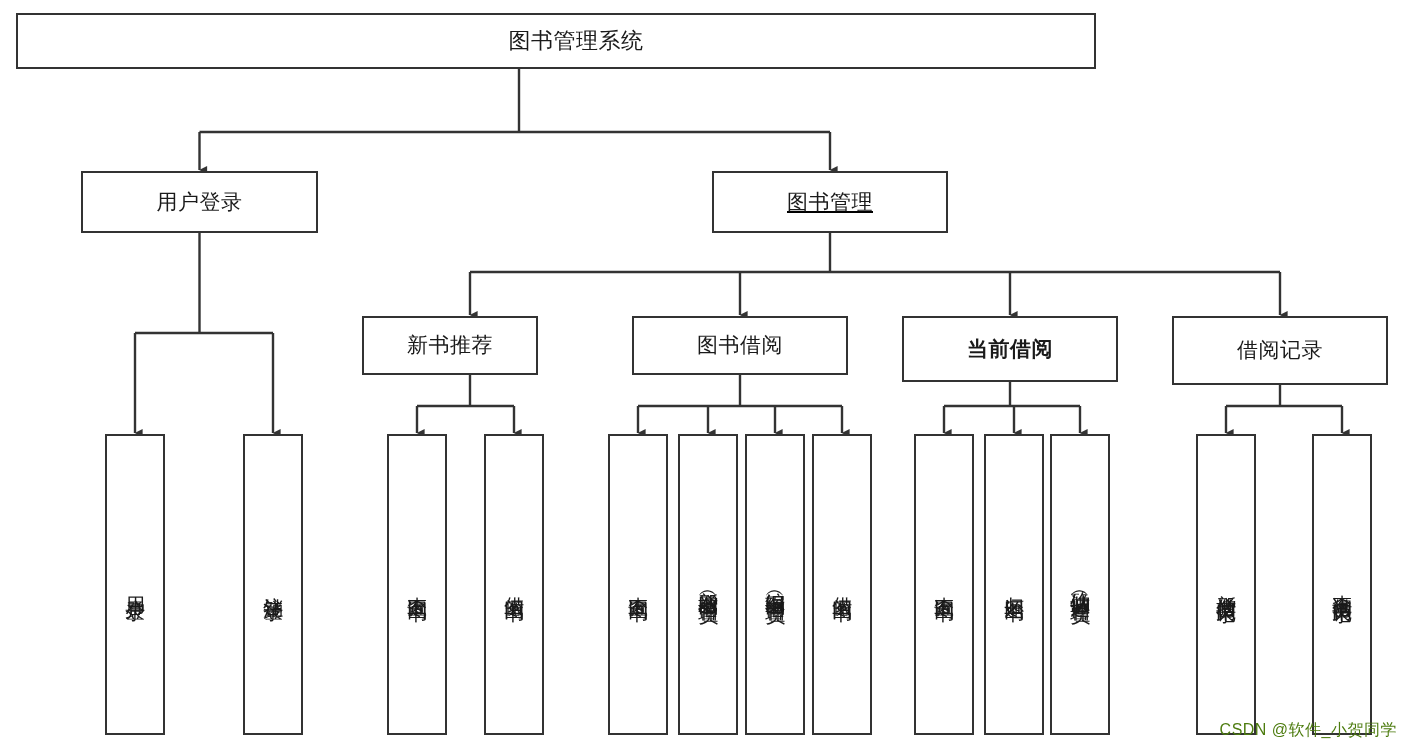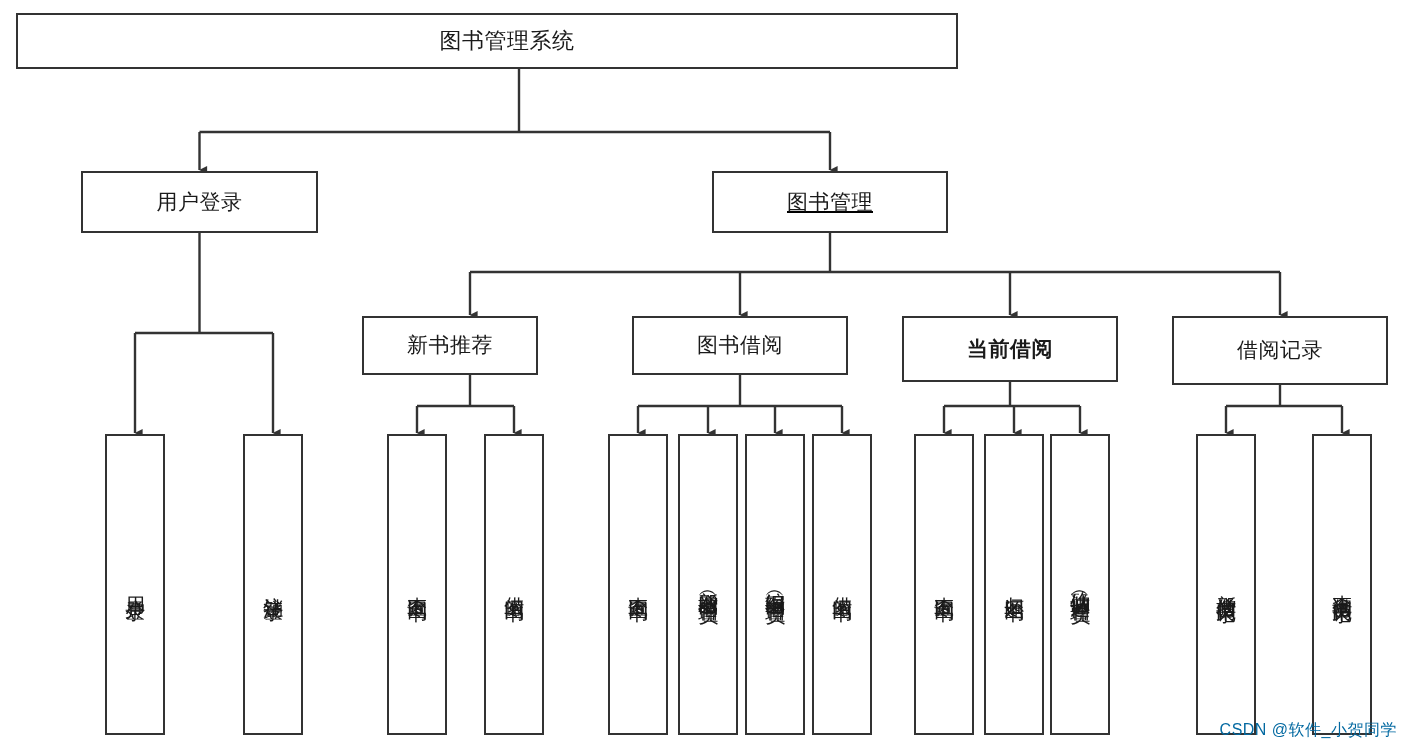--- a/index.html
+++ b/index.html
@@ -51,21 +51,21 @@
     font-size: 20px;
   }
   .node-box.root .node-label {
     font-size: 22px;
   }
   #watermark {
     position: absolute;
     right: 8px;
     bottom: 6px;
     font-size: 16px;
-    color: #0369a1;
+    color: #4d7c0f;
     white-space: nowrap;
     letter-spacing: 0.5px;
   }
 </style>
 </head>
 <body>
 
 <div id="diagram-root">
   <svg id="edges-layer" width="1405" height="747" viewBox="0 0 1405 747">
     <defs>
@@ -103,21 +103,21 @@
         <line x1="944" y1="406" x2="944" y2="433" stroke="#333333" stroke-width="2.4" marker-end="url(#arrowhead)"></line>
         <line x1="1014" y1="406" x2="1014" y2="433" stroke="#333333" stroke-width="2.4" marker-end="url(#arrowhead)"></line>
         <line x1="1080" y1="406" x2="1080" y2="433" stroke="#333333" stroke-width="2.4" marker-end="url(#arrowhead)"></line>
         <line x1="1280" y1="375" x2="1280" y2="406" stroke="#333333" stroke-width="2.4"></line>
         <line x1="1226" y1="406" x2="1342" y2="406" stroke="#333333" stroke-width="2.4"></line>
         <line x1="1226" y1="406" x2="1226" y2="433" stroke="#333333" stroke-width="2.4" marker-end="url(#arrowhead)"></line>
         <line x1="1342" y1="406" x2="1342" y2="433" stroke="#333333" stroke-width="2.4" marker-end="url(#arrowhead)"></line>
       </g>
   </svg>
   <div id="nodes-layer">
-      <div class="node-box root" style="left: 16px; top: 13px; width: 942px; height: 56px; padding-left: 40px;">
+      <div class="node-box root" style="left: 16px; top: 13px; width: 1080px; height: 56px; padding-left: 40px;">
         <span class="node-label">图书管理系统</span>
       </div>
       <div class="node-box" style="left: 81px; top: 171px; width: 237px; height: 62px;">
         <span class="node-label">用户登录</span>
       </div>
       <div class="node-box" style="left: 712px; top: 171px; width: 236px; height: 62px; text-decoration: underline;">
         <span class="node-label">图书管理</span>
       </div>
       <div class="node-box" style="left: 362px; top: 316px; width: 176px; height: 59px;">
         <span class="node-label">新书推荐</span>

